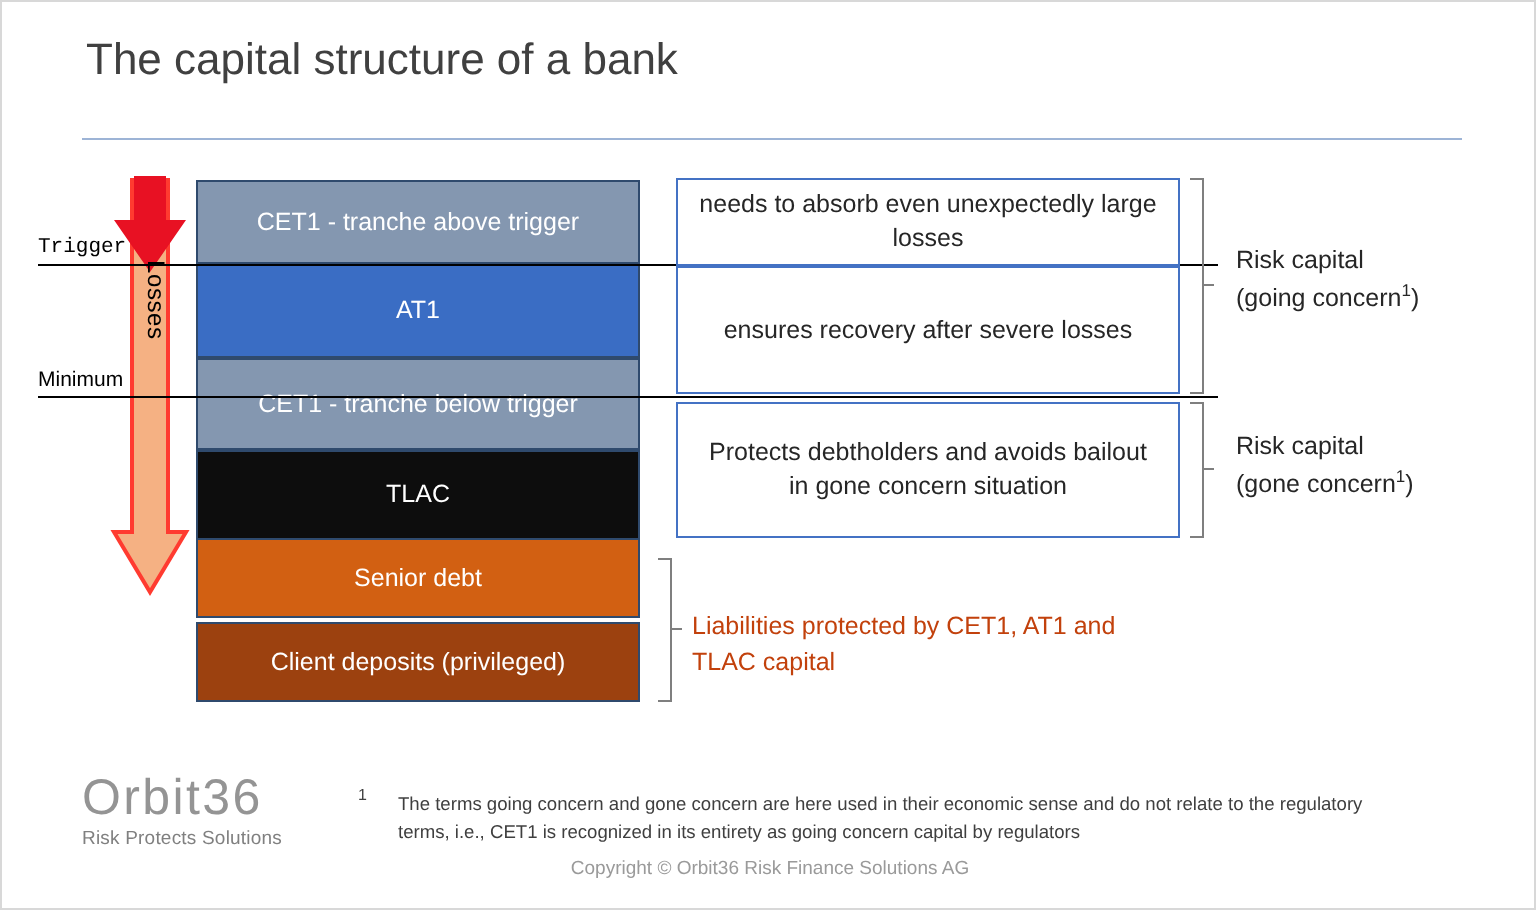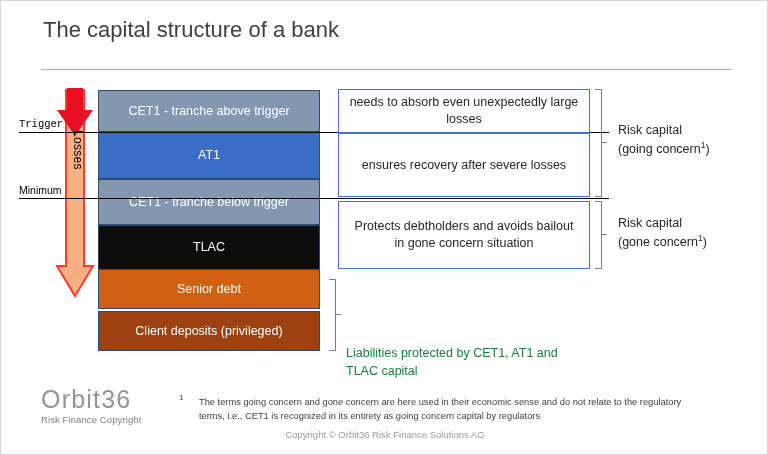--- a/index.html
+++ b/index.html
@@ -136,23 +136,22 @@
     font-size: 12.5px;
     color: #262626;
     line-height: 1.45;
     white-space: nowrap;
   }
   .side-label sup { font-size: 8.5px; }
 
   .plain-note {
     position: absolute;
     font-size: 12.5px;
-    color: #15803d;
+    color: #c2410c;
     line-height: 1.45;
-    margin-top: 40px;
   }
 
   
   .logo {
     position: absolute;
     left: 40px;
     top: 386px;
     width: 130px;
   }
   .logo-name {
@@ -273,21 +272,21 @@
 
   <div class="bracket" style="left:328px;top:278px;height:72px;"></div>
   <div class="bracket-tick" style="left:335px;top:313px;"></div>
   <div class="plain-note" style="left:345px;top:303px;width:260px;">
     <div>Liabilities protected by CET1, AT1 and</div>
     <div>TLAC capital</div>
   </div>
 
   <div class="logo">
     <div class="logo-name">Orbit36</div>
-    <div class="logo-tag">Risk Finance Copyright</div>
+    <div class="logo-tag">Risk Protects Solutions</div>
   </div>
 
   <div class="footnote-marker">1</div>
   <div class="footnote">The terms going concern and gone concern are here used in their economic sense and do not relate to the regulatory terms, i.e., CET1 is recognized in its entirety as going concern capital by regulators</div>
 
   <div class="copyright">Copyright © Orbit36 Risk Finance Solutions AG</div>
   <div class="page-num">11</div>
 
 </div>
 

